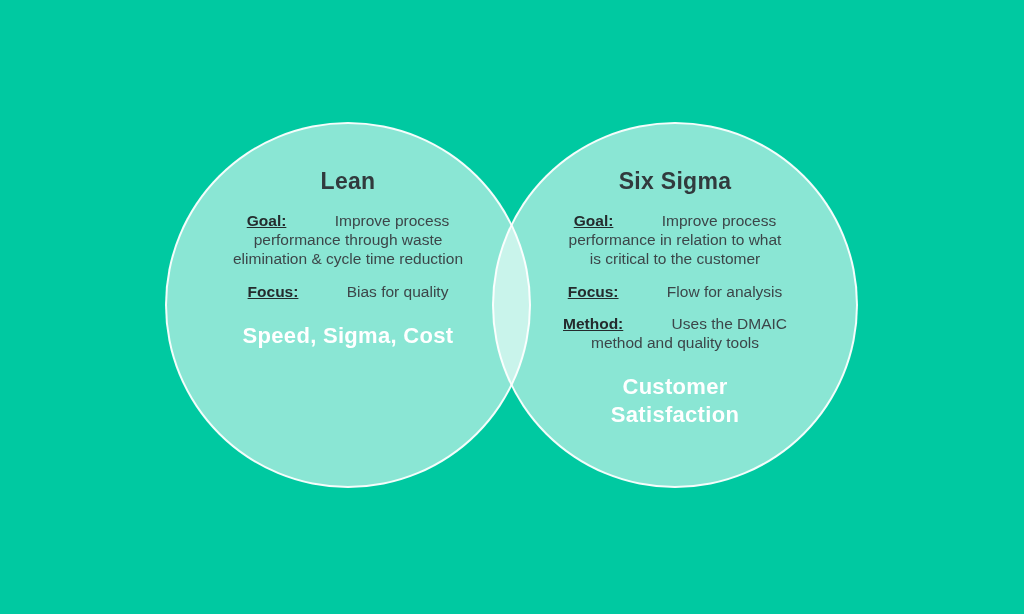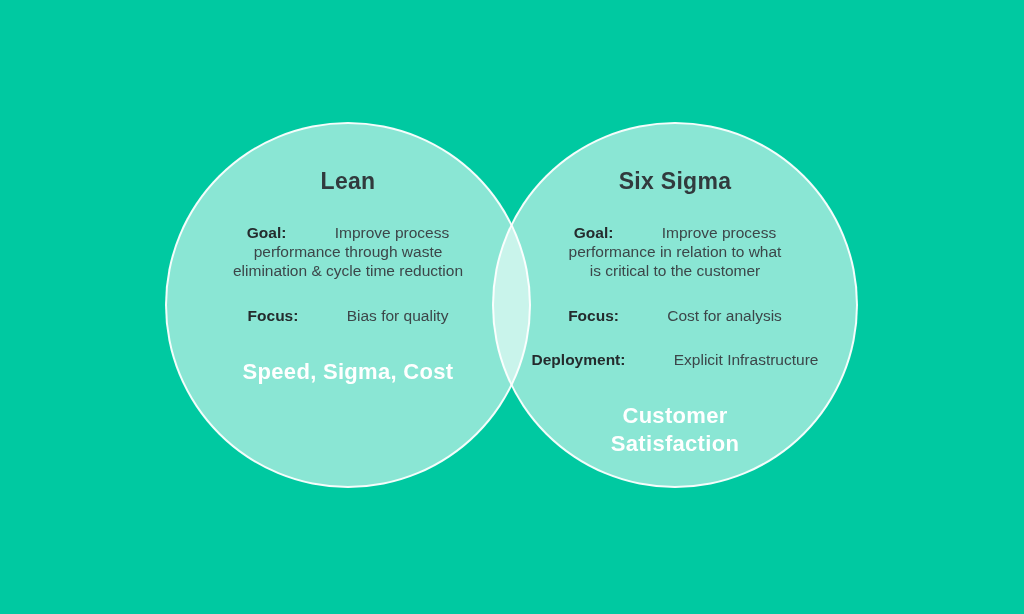--- a/index.html
+++ b/index.html
@@ -30,41 +30,41 @@
     position: absolute;
     top: 122px;
     width: 366px;
     height: 366px;
     box-sizing: border-box;
     padding-top: 46px;
     display: flex;
     flex-direction: column;
     align-items: center;
     text-align: center;
-    gap: 12px;
   }
   .content-left  { left: 165px; }
   .content-right { left: 492px; }
 
   .title {
     margin: 0 0 16px 0;
     font-size: 23px;
     font-weight: 700;
     letter-spacing: 0.3px;
     color: var(--title-text, #313A3D);
   }
   .item {
     margin: 0 0 13px 0;
     font-size: 15.5px;
     line-height: 1.24;
     color: var(--body-text, #3C4649);
   }
   .item .label {
     font-weight: 700;
     color: var(--label-text, #242B2D);
+    text-decoration: underline;
   }
   .item .txt { white-space: pre-line; margin-left: 44px; }
 
   .highlight {
     margin-top: 8px;
     font-size: 22px;
     font-weight: 700;
     letter-spacing: 0.3px;
     line-height: 1.25;
     color: var(--highlight-text, #FFFFFF);
@@ -93,22 +93,23 @@
     <div class="highlight">Speed, Sigma, Cost</div>
   </div>
 
   <div class="content content-right">
     <h2 class="title">Six Sigma</h2>
 
     <p class="item"><span class="label">Goal:</span> <span class="txt">Improve process
 performance in relation to what
 is critical to the customer</span></p>
 
-    <p class="item"><span class="label">Focus:</span> <span class="txt">Cost for analysis</span></p>
+    <p class="item"><span class="label">Focus:</span> <span class="txt">Flow for analysis</span></p>
 
+    <p class="item"><span class="label">Method:</span> <span class="txt">Uses the DMAIC
+method and quality tools</span></p>
 
-    <p class="item"><span class="label">Deployment:</span> <span class="txt">Explicit Infrastructure</span></p>
 
     <div class="highlight">Customer
 Satisfaction</div>
   </div>
 
 </div>
 
 </body></html>

